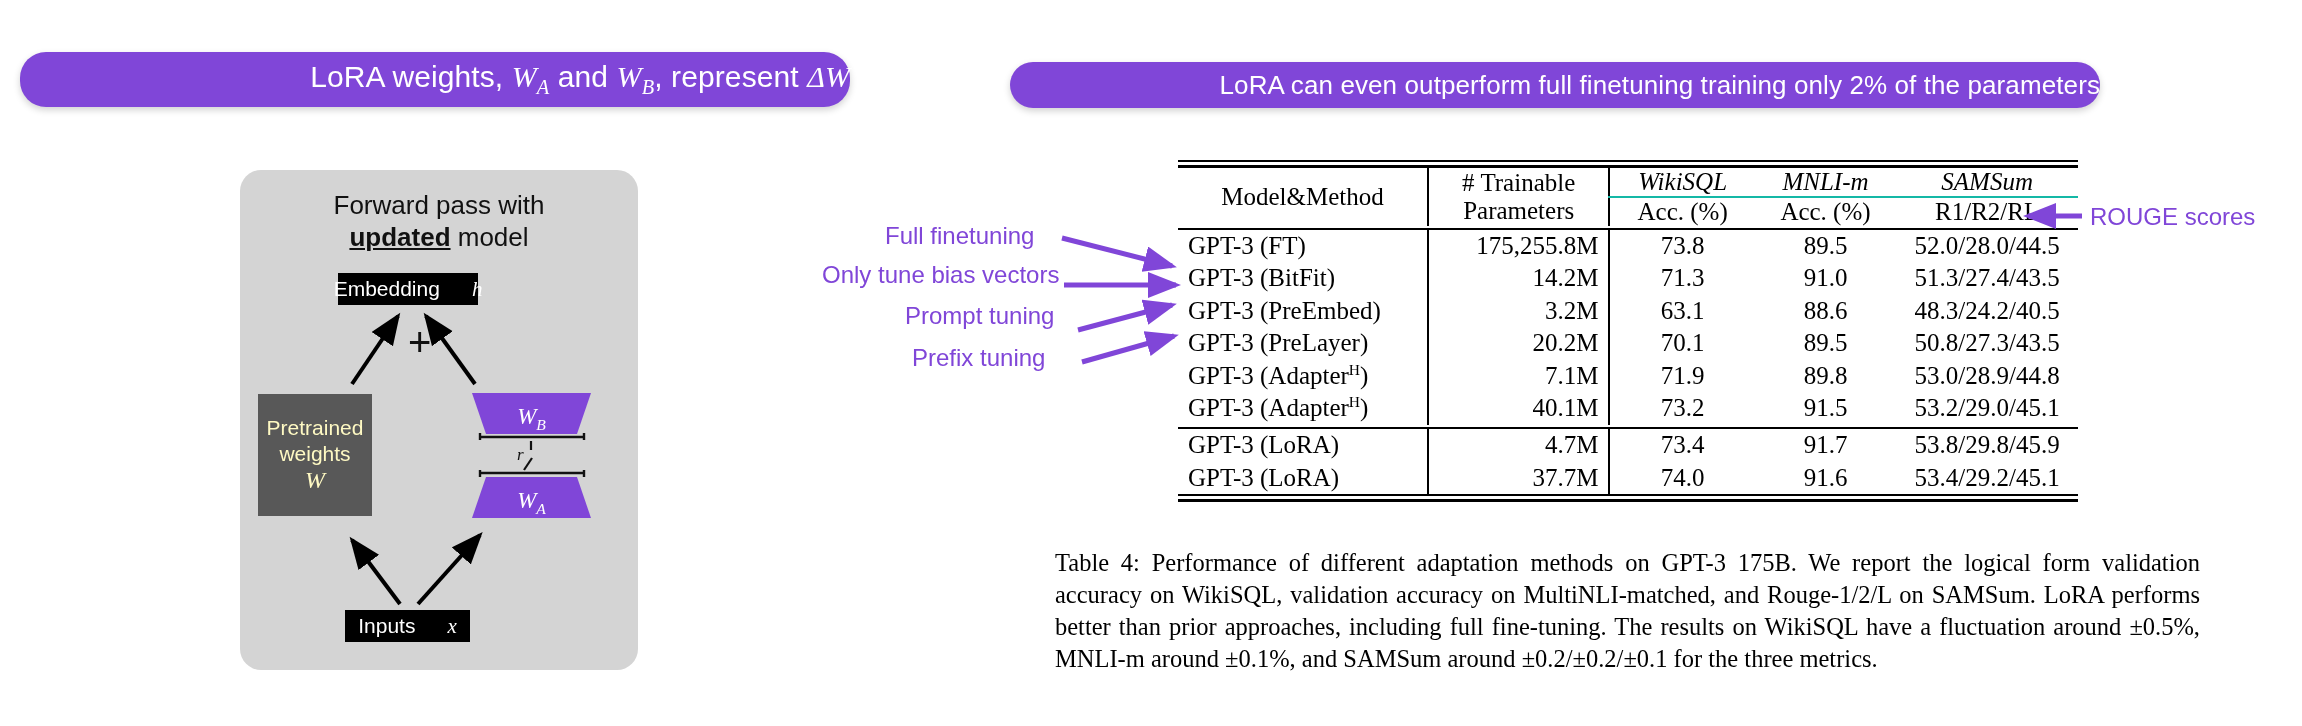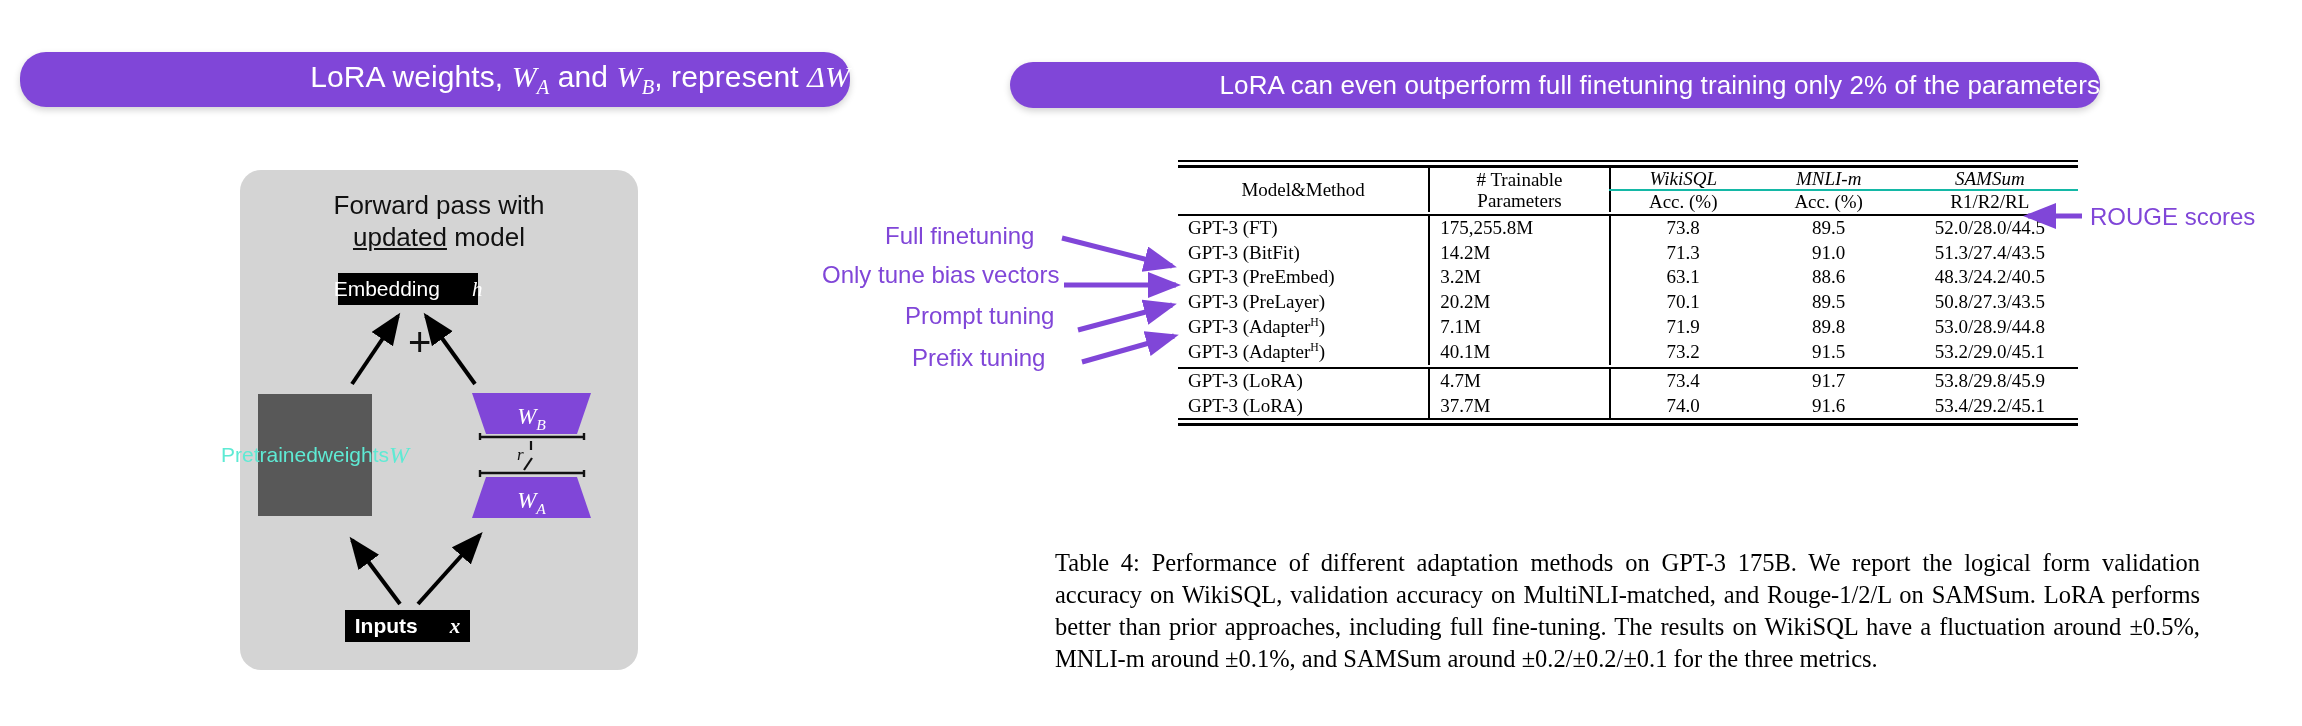--- a/index.html
+++ b/index.html
@@ -26,62 +26,62 @@
 
   
   #diagram-card{
     position:absolute;left:240px;top:170px;width:398px;height:500px;
     background:#d4d4d4;border-radius:21px;
   }
   #diagram-title{
     position:absolute;left:0;top:20px;width:100%;
     text-align:center;font-size:26px;color:#111;line-height:1.22;
   }
-  #diagram-title b{font-weight:normal;text-decoration:underline;}
+  #diagram-title b{font-weight:bold;text-decoration:underline;}
 
   .blackbox{
     position:absolute;background:#000;color:#fff;
     display:flex;align-items:center;justify-content:center;
     font-size:21px;white-space:nowrap;gap:32px;
   }
   #embedding-box{left:98px;top:103px;width:140px;height:32px;}
-  #inputs-box{left:105px;top:440px;width:125px;height:32px;font-weight:bold;}
+  #inputs-box{left:105px;top:440px;width:125px;height:32px;}
 
   #pretrained-box{
     position:absolute;left:18px;top:224px;width:114px;height:122px;
-    background:#585858;color:#5eead4;
-    display:flex;flex-direction:row;align-items:center;justify-content:center;
+    background:#585858;color:#fef9c3;
+    display:flex;flex-direction:column;align-items:center;justify-content:center;
     font-size:21px;line-height:1.2;text-align:center;
   }
 
   .trap{position:absolute;color:#fff;display:flex;align-items:flex-end;justify-content:center;
         font-size:23px;}
   .trap svg{position:absolute;left:0;top:0;}
   .trap span{position:relative;z-index:2;}
 
   #wb-trap{left:232px;top:223px;width:119px;height:41px;}
   #wa-trap{left:232px;top:307px;width:119px;height:41px;}
 
   #plus-sign{position:absolute;left:168px;top:152px;font-size:40px;color:#111;line-height:1;}
   #r-label{position:absolute;left:277px;top:275px;font-size:17px;color:#111;}
 
   
   #table-wrap{position:absolute;left:1178px;top:160px;width:900px;}
   table.paper{
     border-collapse:collapse;width:900px;
-    font-family:"Liberation Serif",serif;font-size:19px;color:#000;
+    font-family:"Liberation Serif",serif;font-size:25px;color:#000;
   }
   table.paper td,table.paper th{padding:0 10px;font-weight:normal;}
   .toprule{height:5px;border-bottom:3px solid #000;border-top:2px solid #000;}
   .hdrow td{vertical-align:middle;line-height:1.12;padding-top:3px;padding-bottom:3px;}
   .vsep{border-left:2px solid #000;}
   .midrule td{border-bottom:2px solid #000;height:2px;padding:0;}
   .subrule{border-bottom:2px solid #14b8a6;font-style:italic;}
   .c-model{width:262px;text-align:left;}
-  .c-param{width:178px;}
+  .c-param{width:178px;text-align:right;}
   .c-wiki{width:142px;text-align:center;}
   .c-mnli{width:148px;text-align:center;}
   .c-sam{width:170px;text-align:center;}
   td.bold,th.bold{font-weight:bold;}
   .rowcell{padding-top:15px;padding-bottom:1px;line-height:1.30;}
   .hdr-top{text-align:center;}
   .hdr-sub{text-align:center;}
   sup{font-size:.62em;vertical-align:super;}
 
   

